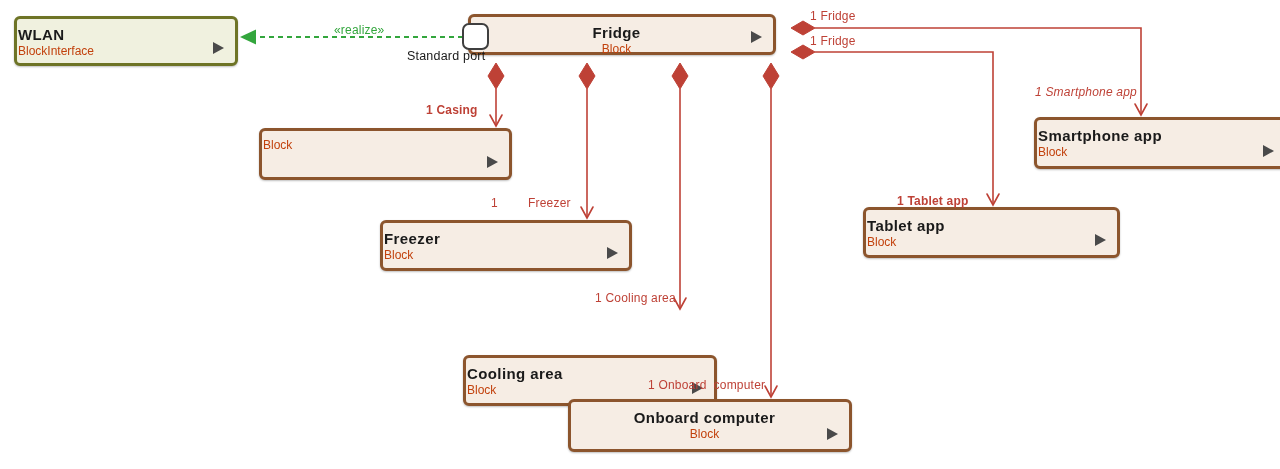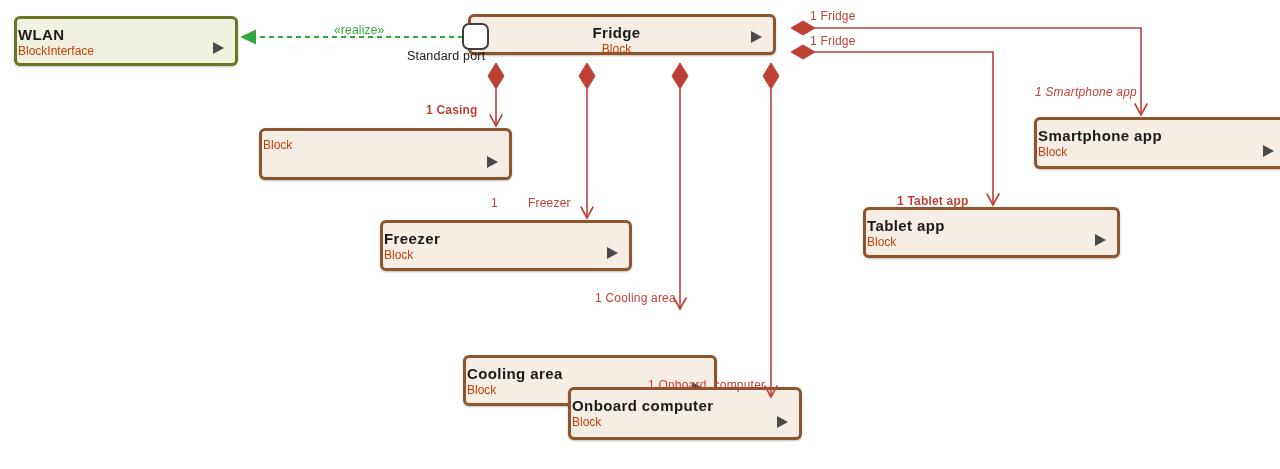--- a/index.html
+++ b/index.html
@@ -91,21 +91,21 @@
     <div class="block-sub">Block</div>
     <span class="tri-icon"></span>
   </div>
 
   <div class="block" style="left:463px;top:311px;width:254px;height:51px;margin-top:44px;">
     <div class="block-title">Cooling area</div>
     <div class="block-sub">Block</div>
     <span class="tri-icon"></span>
   </div>
 
-  <div class="block" style="left:568px;top:387px;width:234px;height:53px;">
+  <div class="block" style="left:568px;top:399px;width:284px;height:53px;text-align:center;">
     <div class="block-title">Onboard computer</div>
     <div class="block-sub">Block</div>
     <span class="tri-icon"></span>
   </div>
 
   <div class="block" style="left:863px;top:207px;width:257px;height:51px;">
     <div class="block-title">Tablet app</div>
     <div class="block-sub">Block</div>
     <span class="tri-icon"></span>
   </div>

